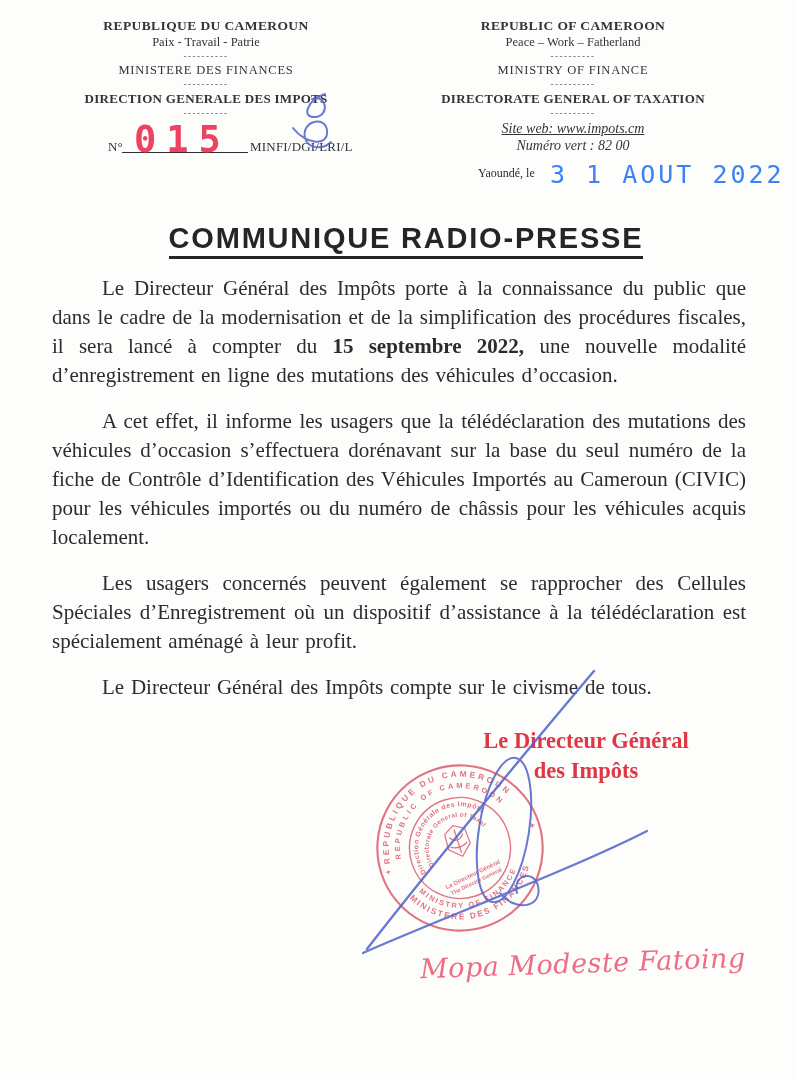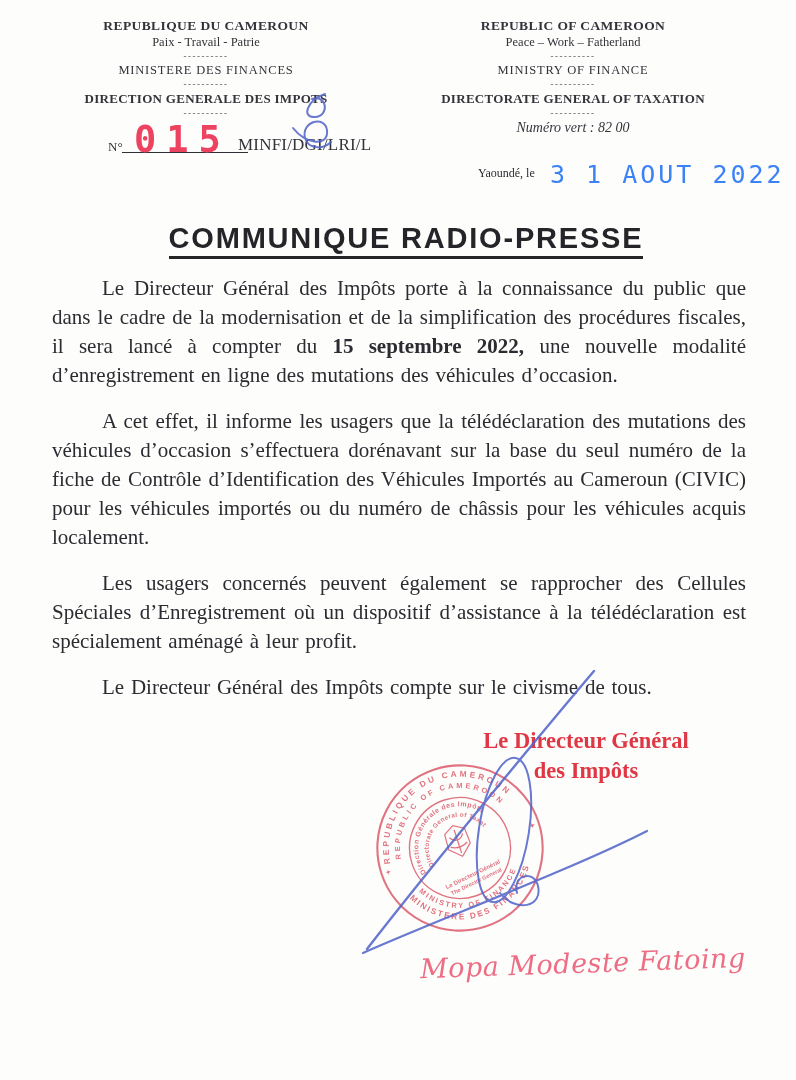--- a/index.html
+++ b/index.html
@@ -20,21 +20,21 @@
   .dashes { font-size:9px; letter-spacing:1.5px; line-height:9px; color:#4a4a50; margin:2px 0; }
   
   .ref-row { position:relative; height:46px; margin-top:-4px; text-align:left; }
   .ref-prefix { position:absolute; left:36px; bottom:7px; font-size:13px; }
   .ref-underline { position:absolute; left:50px; bottom:9px; width:126px; border-bottom:1.6px solid #2f2f35; }
   .ref-number {
     position:absolute; left:62px; bottom:4px;
     font-family:"DejaVu Sans Mono", monospace; font-weight:bold;
     font-size:37px; letter-spacing:10px; color:#ee4360; line-height:1;
   }
-  .ref-suffix { position:absolute; left:166px; bottom:7px; font-size:17px; letter-spacing:.2px; }
+  .ref-suffix { position:absolute; left:178px; bottom:7px; font-size:13px; letter-spacing:.2px; }
   .initials-svg { position:absolute; left:283px; top:88px; width:62px; height:66px; }
   
   .site-line { font-size:14px; font-style:italic; margin-top:3px; text-decoration:underline; }
   .hotline   { font-size:14px; font-style:italic; margin-top:1px; }
   .place-date-row { position:absolute; left:440px; top:150px; width:330px; height:44px; }
   .place { position:absolute; left:38px; top:16px; font-size:12px; }
   .date-stamp {
     position:absolute; left:110px; top:10px;
     font-family:"DejaVu Sans Mono", monospace; font-size:25px;
     letter-spacing:3px; color:#3b82f6; white-space:nowrap;
@@ -97,20 +97,21 @@
   </svg>
 
   <div class="hdr-col hdr-right">
     <div class="org-country">REPUBLIC OF CAMEROON</div>
     <div class="org-motto">Peace – Work – Fatherland</div>
     <div class="dashes">----------</div>
     <div class="org-ministry">MINISTRY OF FINANCE</div>
     <div class="dashes">----------</div>
     <div class="org-dir">DIRECTORATE GENERAL OF TAXATION</div>
     <div class="dashes">----------</div>
+    <div class="site-line">Site web: www.impots.cm</div>
     <div class="hotline">Numéro vert : 82 00</div>
   </div>
 
   <div class="place-date-row">
     <span class="place">Yaoundé, le</span>
     <span class="date-stamp">3 1 AOUT 2022</span>
   </div>
 
   <div class="title-wrap">
     <span class="title">COMMUNIQUE RADIO-PRESSE</span>

